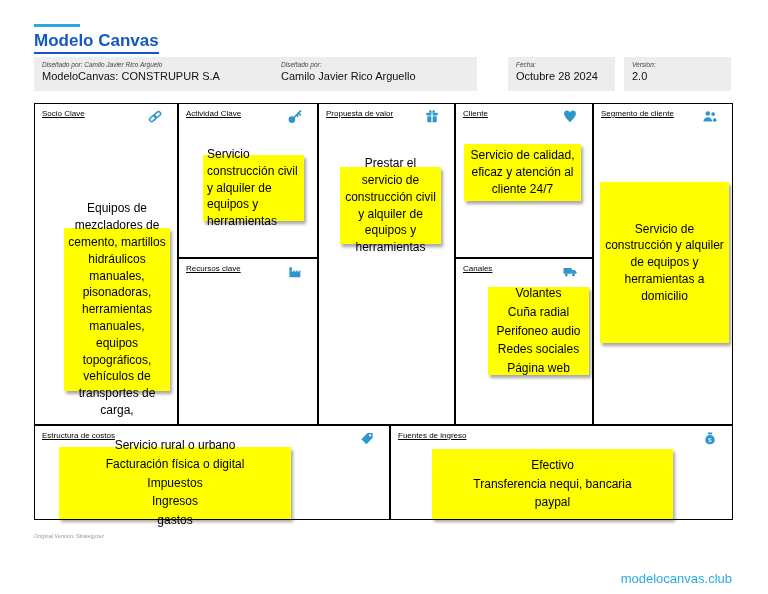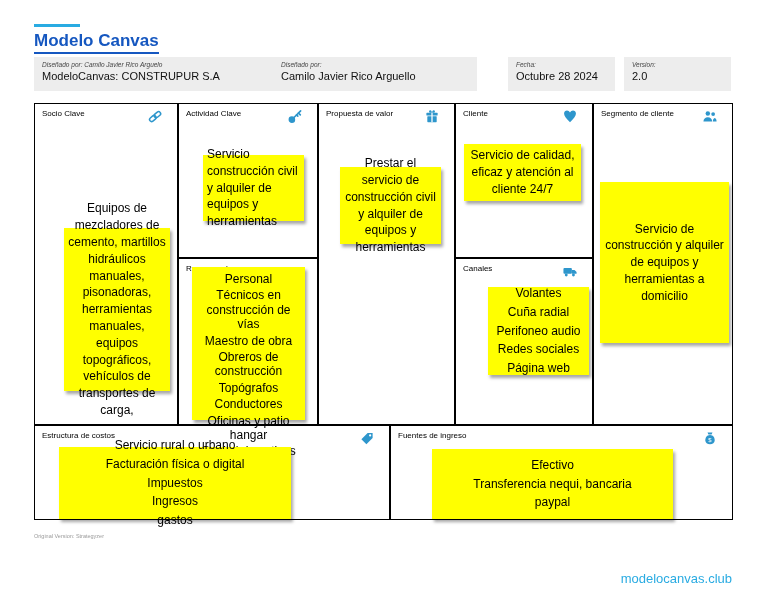--- a/index.html
+++ b/index.html
@@ -12,21 +12,21 @@
               color:#1557c0;border-bottom:2px solid #1557c0;padding-bottom:1px;}
 
   
   .hcell{position:absolute;top:57px;height:34px;background:#ededed;box-sizing:border-box;
          padding:4px 8px;}
   .hcell .hlabel{font-size:6.5px;font-style:italic;color:#444;display:block;}
   .hcell .hvalue{font-size:11px;color:#111;display:block;margin-top:2px;}
 
   
   .cell{position:absolute;border:1px solid #000;box-sizing:border-box;background:#fff;}
-  .cell-head{display:flex;justify-content:space-between;align-items:flex-start;padding:5px 14px 0 7px;}
+  .cell-head{display:flex;justify-content:space-between;align-items:flex-start;padding:5px 14px 0 7px;text-decoration:underline;}
   .cell-title{font-size:8px;color:#000;}
   .icon{width:16px;height:15px;display:inline-block;flex:0 0 auto;}
   .icon svg{width:100%;height:100%;display:block;}
 
   
   .note{position:absolute;background:#ffff00;box-shadow:2px 3px 3px rgba(0,0,0,.35);
         box-sizing:border-box;font-size:12px;line-height:1.4;color:#000;padding:4px;
         display:flex;flex-direction:column;justify-content:center;text-align:center;}
   .note.left{text-align:left;}
   .note.spread{justify-content:space-around;line-height:1.2;}
@@ -184,30 +184,20 @@
               <path d="M12 6.5 c-5.5 0-7.5 4.5-7.5 8.5 c0 3.6 3.3 6 7.5 6 s7.5-2.4 7.5-6 c0-4-2-8.5-7.5-8.5 Z"></path>
             </g>
             <text x="12" y="17.5" text-anchor="middle" font-size="9.5" font-family="Liberation Sans, sans-serif" fill="#fff">$</text>
           </svg>
       </span>
     </div>
   </div>
 
   <div class="note" style="left:64px;top:228px;width:106px;height:163px;">Equipos de mezcladores de cemento, martillos hidráulicos manuales, pisonadoras, herramientas manuales, equipos topográficos, vehículos de transportes de carga,</div>
   <div class="note left" style="left:203px;top:155px;width:101px;height:66px;">Servicio construcción civil y alquiler de equipos y herramientas</div>
-  <div class="note spread" style="left:192px;top:267px;width:113px;height:153px;">
-      <div class="note-line">Personal</div>
-      <div class="note-line">Técnicos en construcción de vías</div>
-      <div class="note-line">Maestro de obra</div>
-      <div class="note-line">Obreros de construcción</div>
-      <div class="note-line">Topógrafos</div>
-      <div class="note-line">Conductores</div>
-      <div class="note-line">Oficinas y patio hangar</div>
-      <div class="note-line">Capital de activos</div>
-    </div>
   <div class="note" style="left:340px;top:167px;width:101px;height:77px;">Prestar el servicio de construcción civil  y alquiler de equipos  y herramientas</div>
   <div class="note" style="left:464px;top:144px;width:117px;height:57px;">Servicio de calidad, eficaz y atención al cliente 24/7</div>
   <div class="note" style="left:488px;top:287px;width:101px;height:88px;">
       <div class="note-line">Volantes</div>
       <div class="note-line">Cuña radial</div>
       <div class="note-line">Perifoneo audio</div>
       <div class="note-line">Redes sociales</div>
       <div class="note-line">Página web</div>
     </div>
   <div class="note" style="left:600px;top:182px;width:129px;height:161px;">Servicio de construcción y alquiler de equipos y herramientas a domicilio</div>

